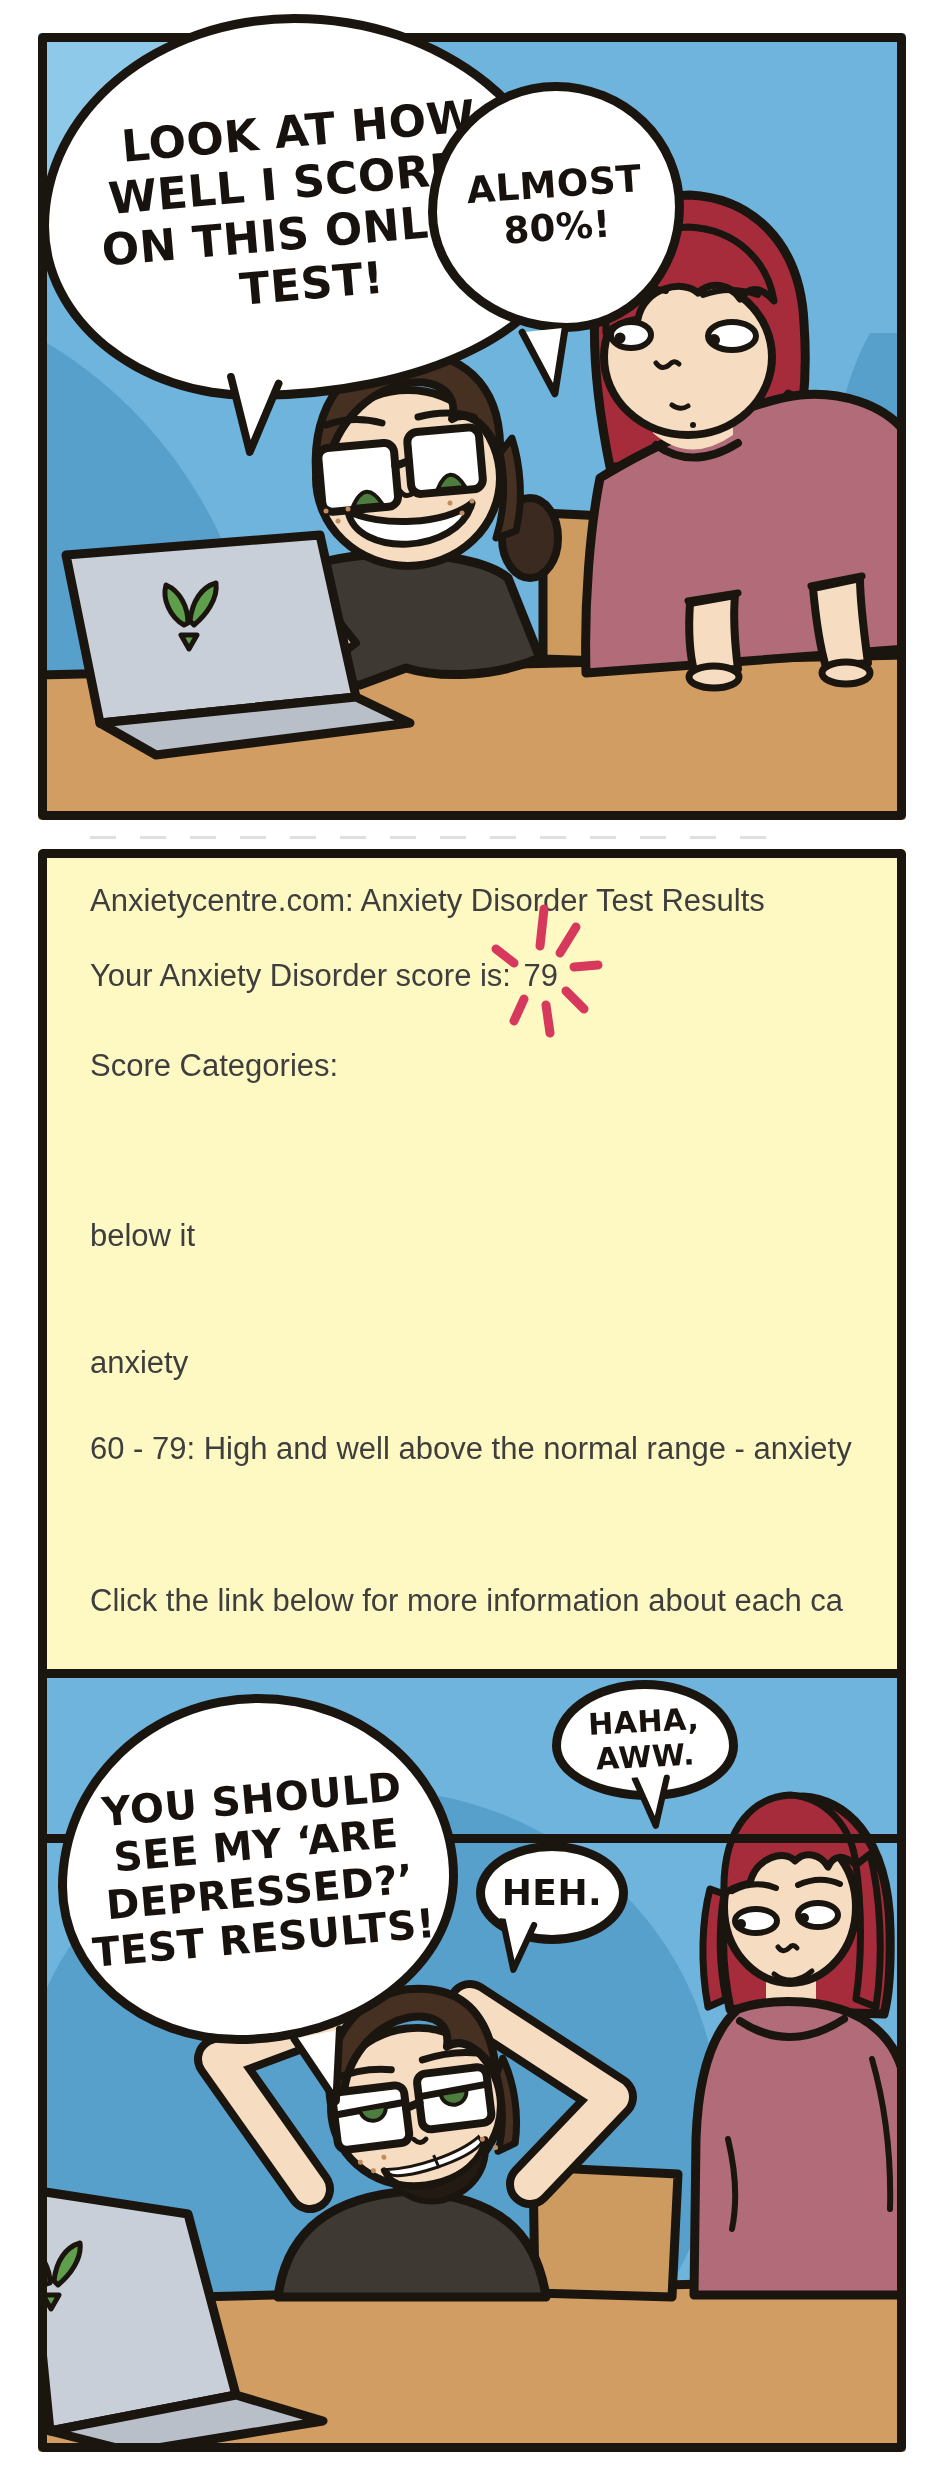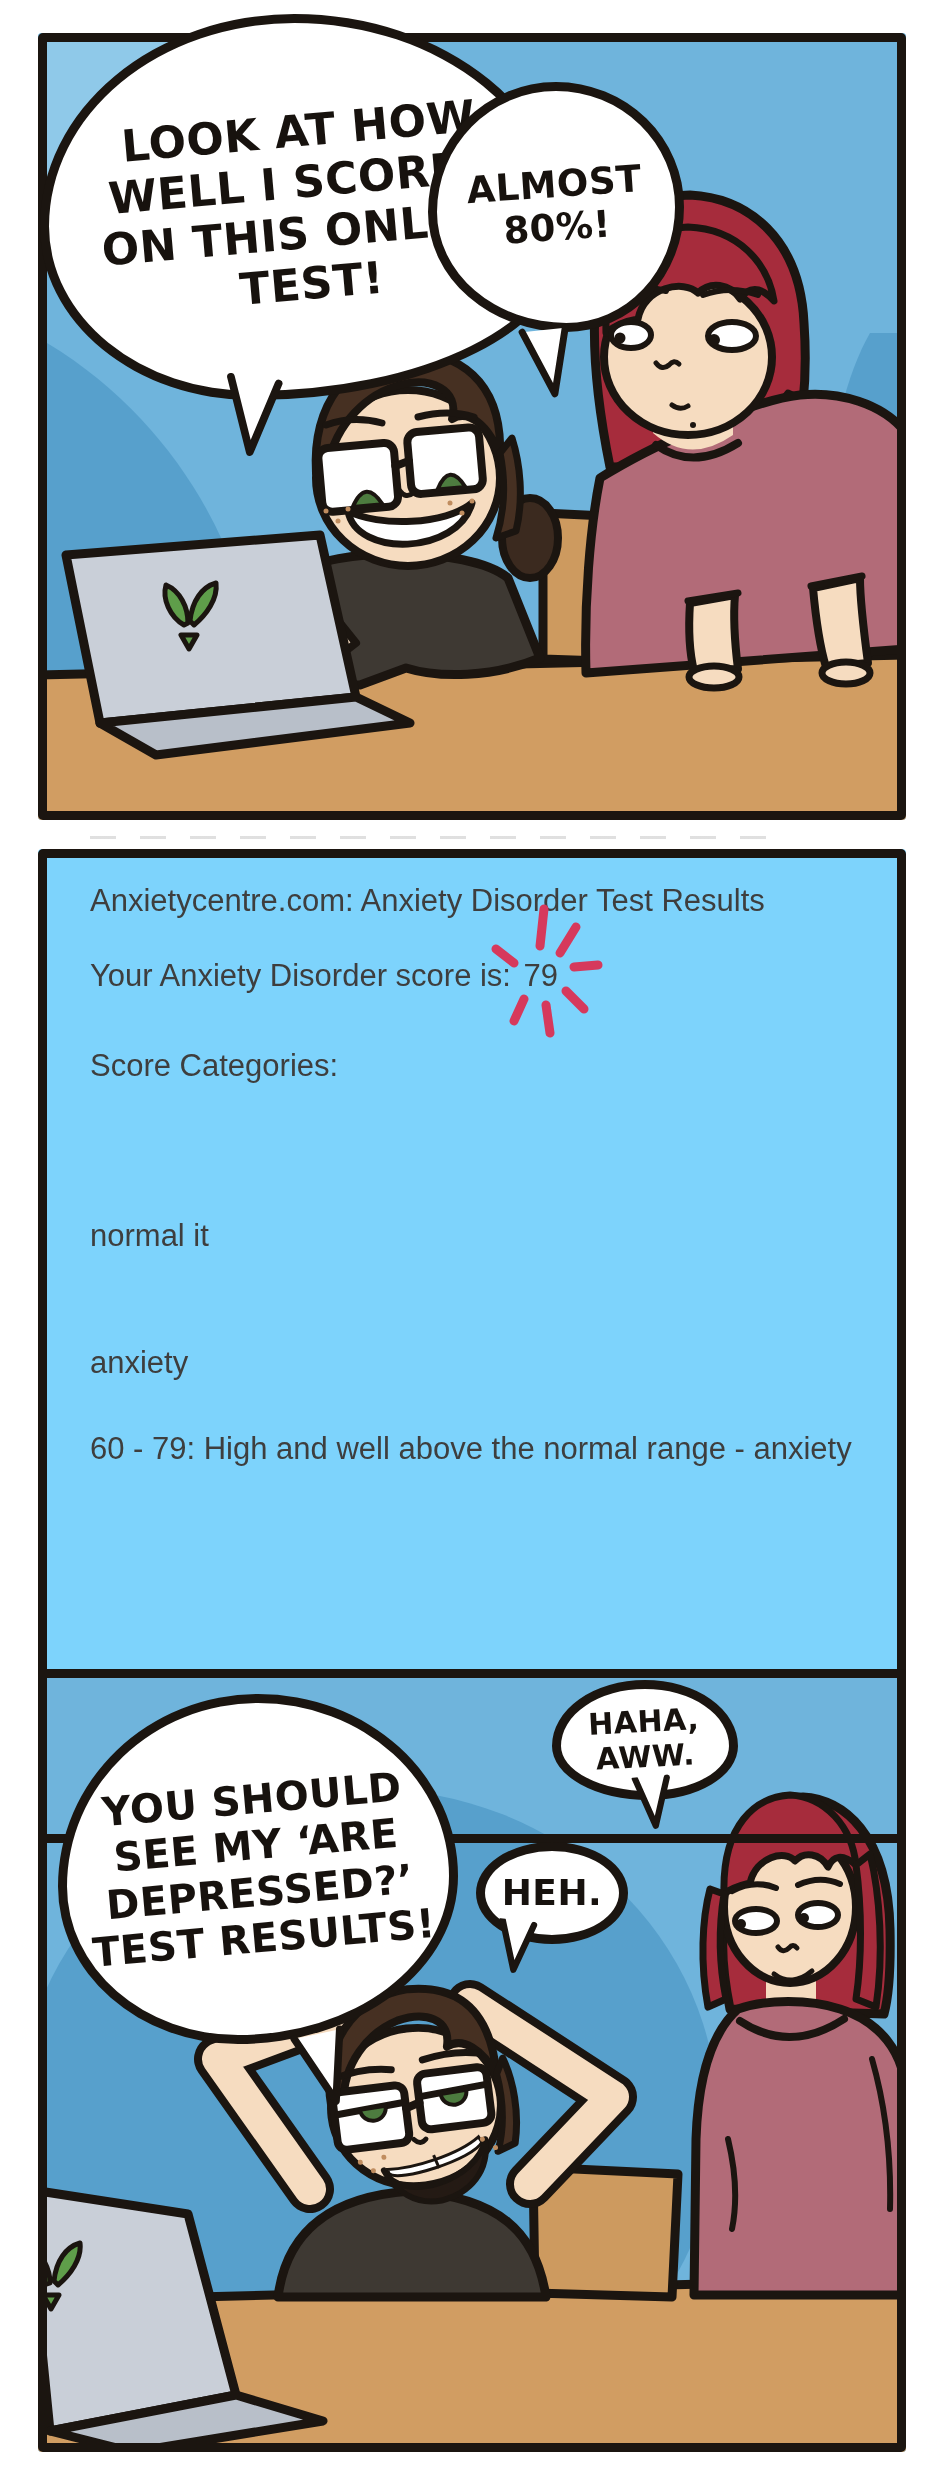--- a/index.html
+++ b/index.html
@@ -9,21 +9,21 @@
   }
   .panel{
     position:absolute;left:38px;width:868px;box-sizing:border-box;
     background:#6fb4dc;overflow:hidden;border-radius:4px;
   }
   .panel::after{ 
     content:"";position:absolute;inset:0;border:9px solid #1b1510;
     border-radius:5px;pointer-events:none;z-index:5;
   }
   #panel1{top:33px;height:787px;}
-  #panel2{top:849px;height:994px;background:#7dd3fc;}
+  #panel2{top:849px;height:994px;background:#fef9c3;}
   #panel3{top:1669px;height:783px;}
   .art{position:absolute;inset:0;width:100%;height:100%;z-index:1;}
 
   
   .bubble{
     position:absolute;background:#fff;border:9px solid #1b1510;z-index:6;
     display:flex;align-items:center;justify-content:center;text-align:center;
     box-sizing:border-box;
   }
   .bubble .bt{
@@ -173,23 +173,24 @@
           <line x1="118" y1="108" x2="100" y2="90"></line>
           <line x1="84" y1="132" x2="80" y2="104"></line>
           <line x1="48" y1="120" x2="58" y2="98"></line>
           <line x1="30" y1="48" x2="48" y2="62"></line>
         </g>
       </svg>
       <span>79</span>
     </span>
   </div>
   <div class="p2line" style="top:199px">Score Categories:</div>
-  <div class="p2line" style="top:369px">normal it</div>
+  <div class="p2line" style="top:369px">below it</div>
   <div class="p2line" style="top:496px">anxiety</div>
   <div class="p2line" style="top:582px">60 - 79: High and well above the normal range - anxiety</div>
+  <div class="p2line" style="top:734px">Click the link below for more information about each ca</div>
 </div>
 
 <div class="panel" id="panel3">
   <svg class="art" viewBox="0 0 868 783" preserveAspectRatio="none">
     <rect x="0" y="0" width="868" height="783" fill="#6fb4dc"></rect>
     <ellipse cx="330" cy="450" rx="350" ry="330" fill="#57a0cc"></ellipse>
 
     <g>
       <path d="M0,632 L868,610 L868,783 L0,783 Z" fill="#d19d62"></path>
       <path d="M0,632 L868,610" stroke="#1b1510" stroke-width="9" fill="none"></path>

